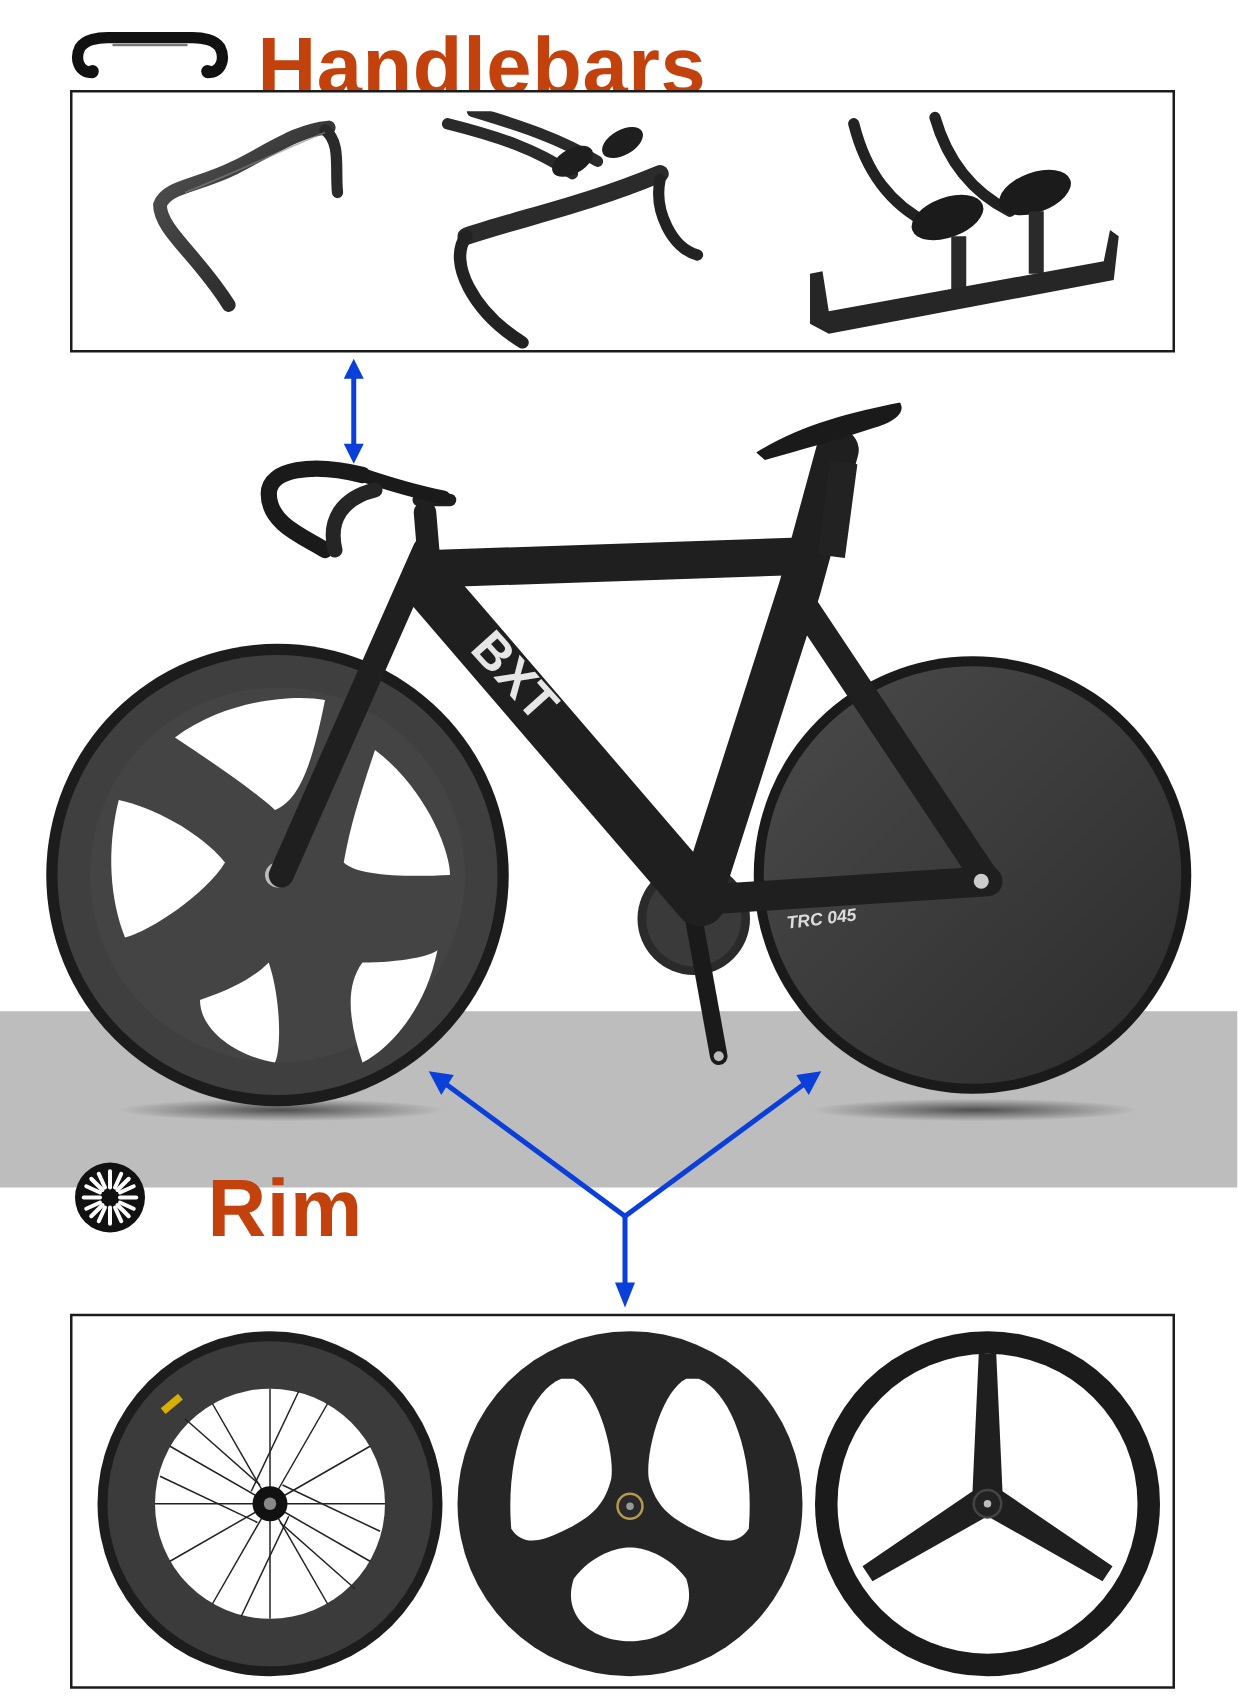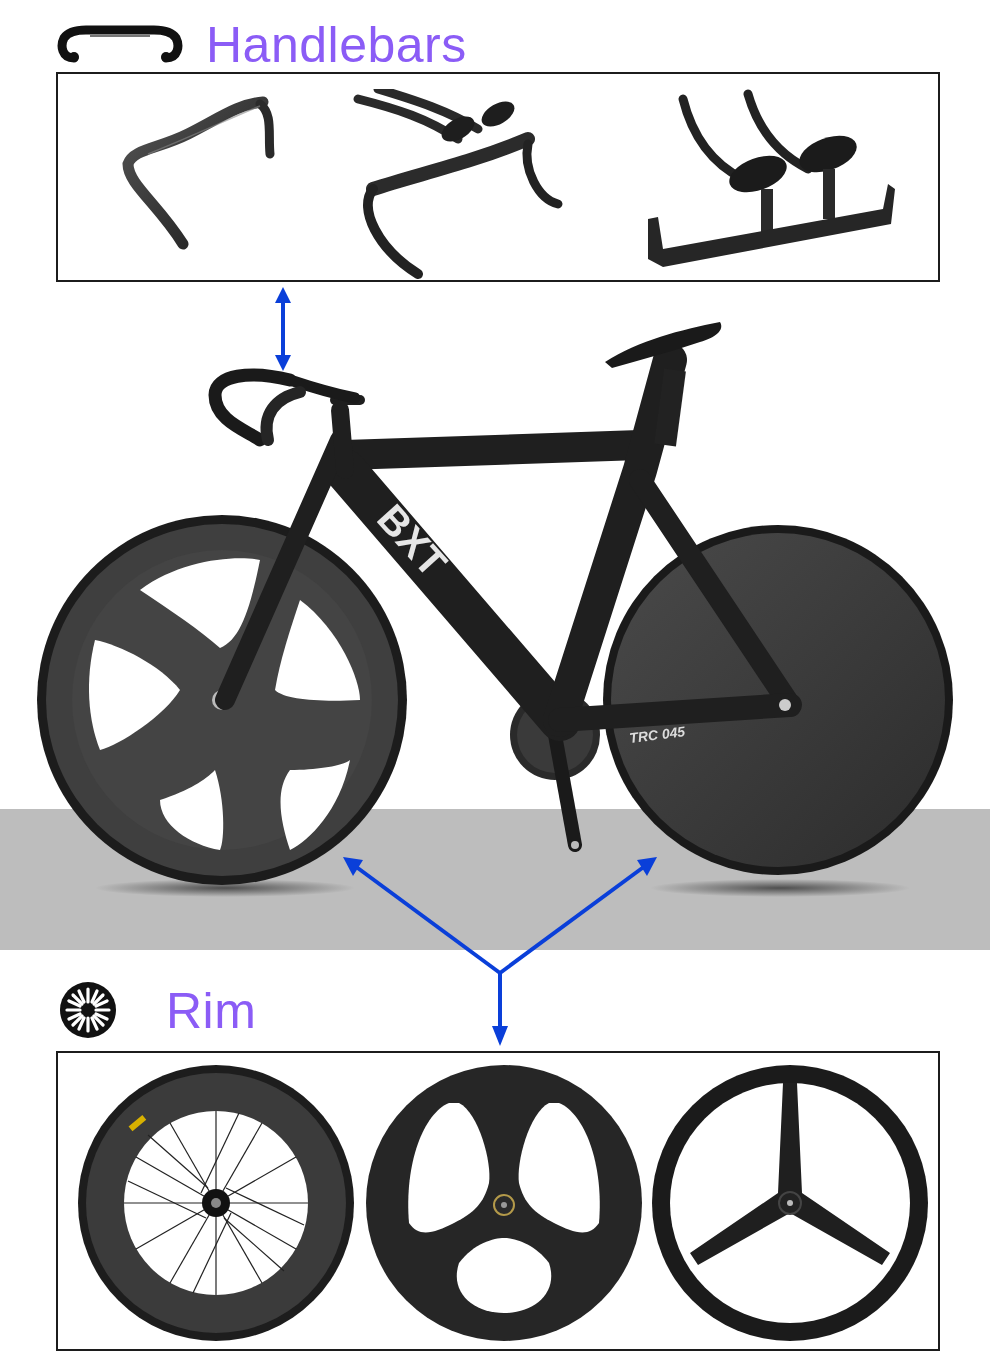--- a/index.html
+++ b/index.html
@@ -1,18 +1,18 @@
 <!DOCTYPE html>
 <html><head>
 <meta charset="utf-8">
 <style>
   html,body{margin:0;padding:0;background:#ffffff;}
   body{width:990px;height:1365px;position:relative;overflow:hidden;font-family:"Liberation Sans",sans-serif;}
   .abs{position:absolute;}
-  .section-title{position:absolute;font-weight:normal;font-size:50px;color:#8b5cf6;line-height:1;letter-spacing:0.5px;}
+  .section-title{position:absolute;font-weight:bold;font-size:65px;color:#c2410c;line-height:1;letter-spacing:0.5px;}
   .frame-box{position:absolute;border:2.5px solid #1c1c1c;box-sizing:border-box;background:#fff;}
   .ground{position:absolute;left:0;top:809px;width:990px;height:141px;background:#bdbdbd;}
   svg{display:block;}
 </style>
 </head>
 <body>
 
 <div class="abs" style="left:56px;top:18px;width:500px;height:52px;">
   <span class="abs" style="left:0;top:6px;">
     <svg width="128" height="42" viewBox="0 0 128 42">
@@ -150,21 +150,21 @@
   <svg width="330" height="200" viewBox="0 0 330 200">
     <line x1="165" y1="123" x2="20" y2="16" stroke="#0a3fd9" stroke-width="4"></line>
     <polygon points="8,7 28,10 18,26" fill="#0a3fd9"></polygon>
     <line x1="165" y1="123" x2="310" y2="16" stroke="#0a3fd9" stroke-width="4"></line>
     <polygon points="322,7 302,10 312,26" fill="#0a3fd9"></polygon>
     <line x1="165" y1="123" x2="165" y2="178" stroke="#0a3fd9" stroke-width="4"></line>
     <polygon points="165,196 157,176 173,176" fill="#0a3fd9"></polygon>
   </svg>
 </span>
 
-<div class="abs" style="left:56px;top:978px;width:300px;height:64px;">
+<div class="abs" style="left:56px;top:926px;width:300px;height:64px;">
   <span class="abs" style="left:2px;top:2px;">
     <svg width="60" height="60" viewBox="0 0 60 60">
       <circle cx="30" cy="30" r="28" fill="#111"></circle>
       <g stroke="#fff" stroke-width="3.2" stroke-linecap="round">
         <line x1="30" y1="9" x2="30" y2="22"></line>
           <line x1="30" y1="38" x2="30" y2="51"></line>
         <line x1="9" y1="30" x2="22" y2="30"></line>
           <line x1="38" y1="30" x2="51" y2="30"></line>
         <line x1="15" y1="15" x2="24" y2="24"></line>
           <line x1="36" y1="36" x2="45" y2="45"></line>

